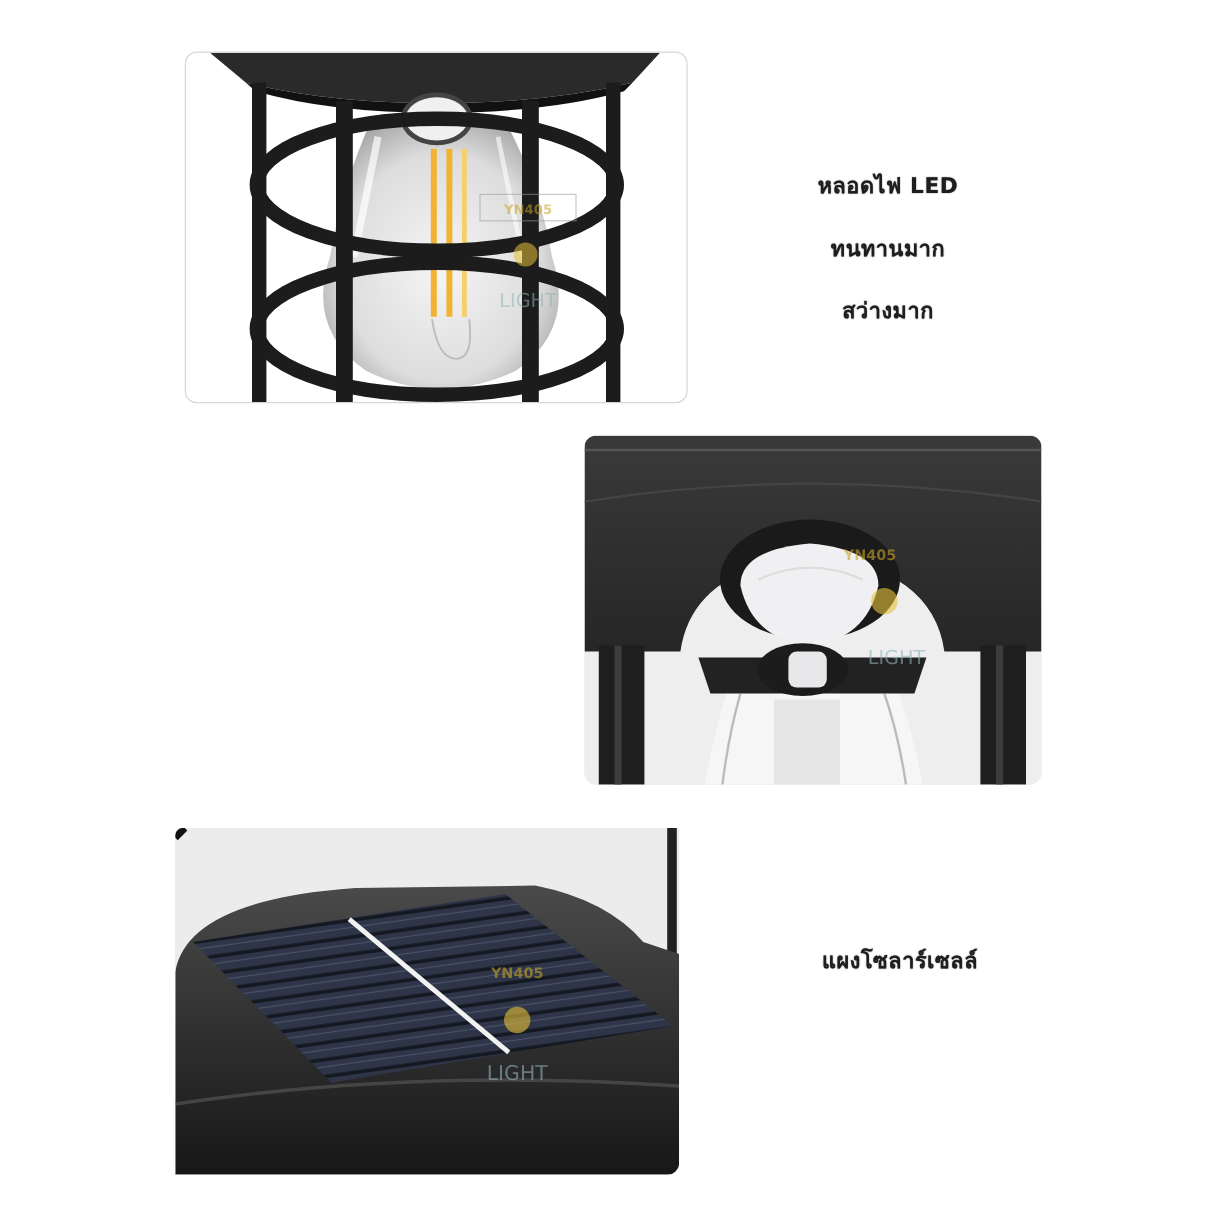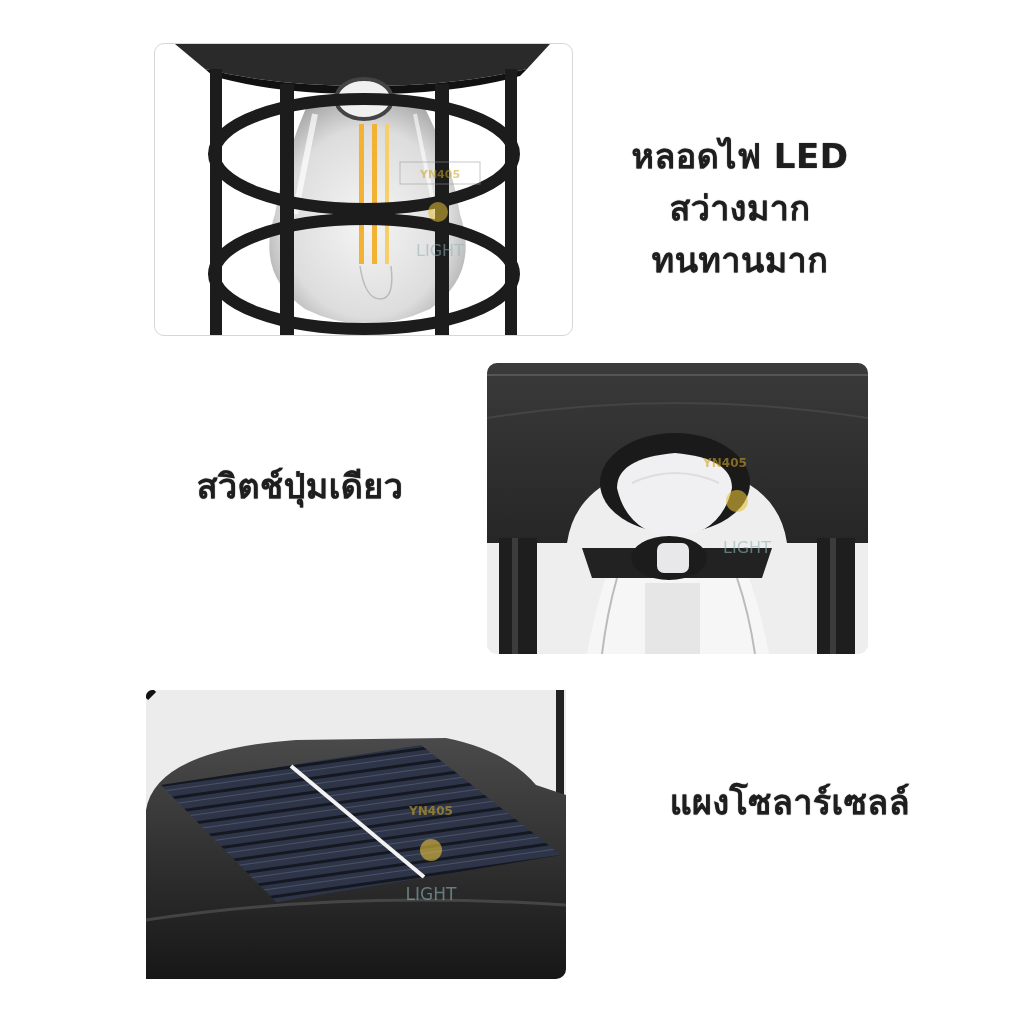--- a/index.html
+++ b/index.html
@@ -14,25 +14,25 @@
   .p1 { left: 154px; top: 43px; width: 417px; height: 291px; border-radius: 10px;
         border: 1px solid #d6d6d6; background: #ffffff; }
   .p2 { left: 487px; top: 363px; width: 381px; height: 291px; border-radius: 10px; background: #ececec; }
   .p3 { left: 146px; top: 690px; width: 420px; height: 289px; border-radius: 6px 0 10px 0; background: #eeeeee; }
 
   .caption {
     position: absolute; text-align: center; color: #1e1e1e; font-weight: bold;
     font-family: "DejaVu Sans", "Liberation Sans", sans-serif;
     text-shadow: 0 0 1px #444;
   }
-  .caption .line { display: block; font-size: 34px; line-height: 52px; letter-spacing: 0.5px; }
+  .caption .line { display: block; font-size: 18px; line-height: 52px; letter-spacing: 0.5px; }
   .c1 { left: 620px; top: 130px; width: 240px; }
   .c2 { left: 185px; top: 460px; width: 230px; }
   .c3 { left: 590px; top: 775px; width: 320px; }
-  .c3 .line { line-height: 54px; text-align: right; }
+  .c3 .line { line-height: 54px; }
 </style>
 </head>
 <body>
 
 <div class="panel p1">
   <svg viewBox="0 0 417 291">
     <defs>
       <radialGradient id="glass" cx="50%" cy="55%" r="60%">
         <stop offset="0%" stop-color="#f4f4f4"></stop>
         <stop offset="70%" stop-color="#d9d9d9"></stop>
@@ -66,22 +66,22 @@
       <rect x="245" y="118" width="80" height="22" fill="none" stroke="#999" stroke-width="1"></rect>
       <text x="285" y="134" text-anchor="middle" font-size="11" font-weight="bold" fill="#c9a227" font-family="DejaVu Sans, sans-serif">YN405</text>
       <circle cx="283" cy="168" r="10" fill="#e6c23a"></circle>
       <text x="285" y="212" text-anchor="middle" font-size="16" fill="#8fb3b8" font-family="DejaVu Sans, sans-serif">LIGHT</text>
     </g>
   </svg>
 </div>
 
 <div class="caption c1">
   <span class="line">หลอดไฟ LED</span>
+  <span class="line">ทนทานมาก</span>
   <span class="line">สว่างมาก</span>
-  <span class="line">ทนทานมาก</span>
 </div>
 
 <div class="panel p2">
   <svg viewBox="0 0 381 291">
     <defs>
       <linearGradient id="cap2" x1="0" y1="0" x2="0" y2="1">
         <stop offset="0%" stop-color="#3a3a3a"></stop>
         <stop offset="100%" stop-color="#262626"></stop>
       </linearGradient>
     </defs>
@@ -112,21 +112,20 @@
 
     <g opacity="0.6">
       <text x="238" y="104" text-anchor="middle" font-size="12" font-weight="bold" fill="#c9a227" font-family="DejaVu Sans, sans-serif">YN405</text>
       <circle cx="250" cy="138" r="11" fill="#e6c23a"></circle>
       <text x="260" y="190" text-anchor="middle" font-size="16" fill="#8fb3b8" font-family="DejaVu Sans, sans-serif">LIGHT</text>
     </g>
   </svg>
 </div>
 
 <div class="caption c2">
-  <span class="line">สวิตช์ปุ่มเดียว</span>
 </div>
 
 <div class="panel p3">
   <svg viewBox="0 0 420 289">
     <defs>
       <linearGradient id="body3" x1="0" y1="0" x2="0" y2="1">
         <stop offset="0%" stop-color="#4a4a4a"></stop>
         <stop offset="60%" stop-color="#2b2b2b"></stop>
         <stop offset="100%" stop-color="#171717"></stop>
       </linearGradient>

